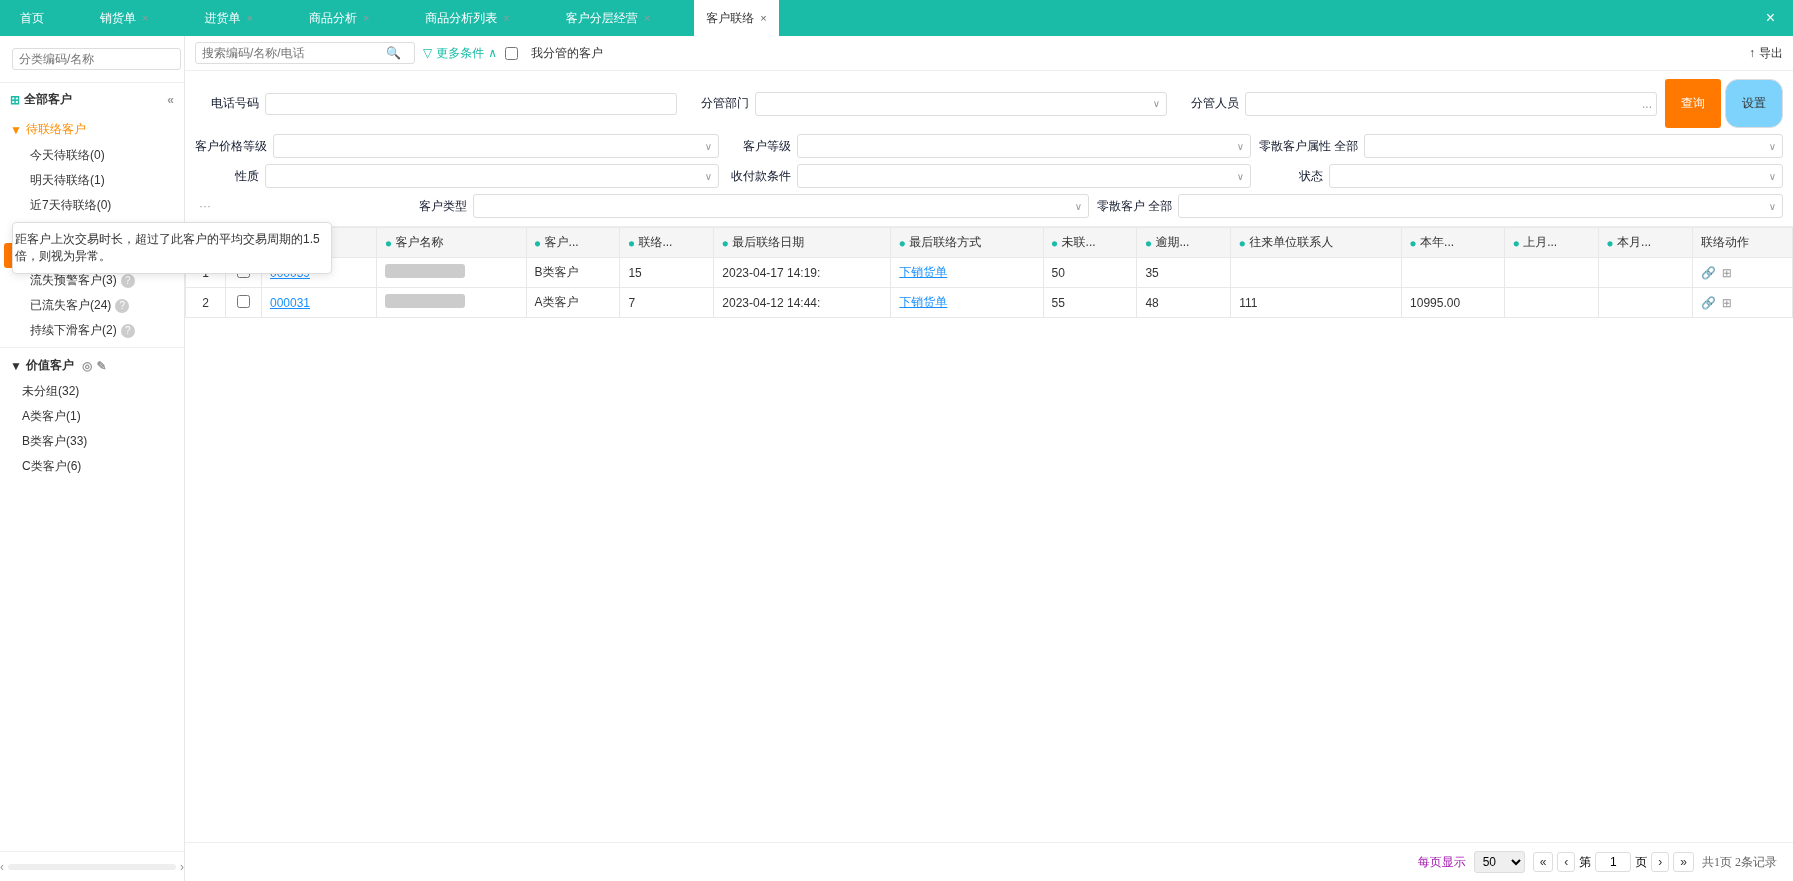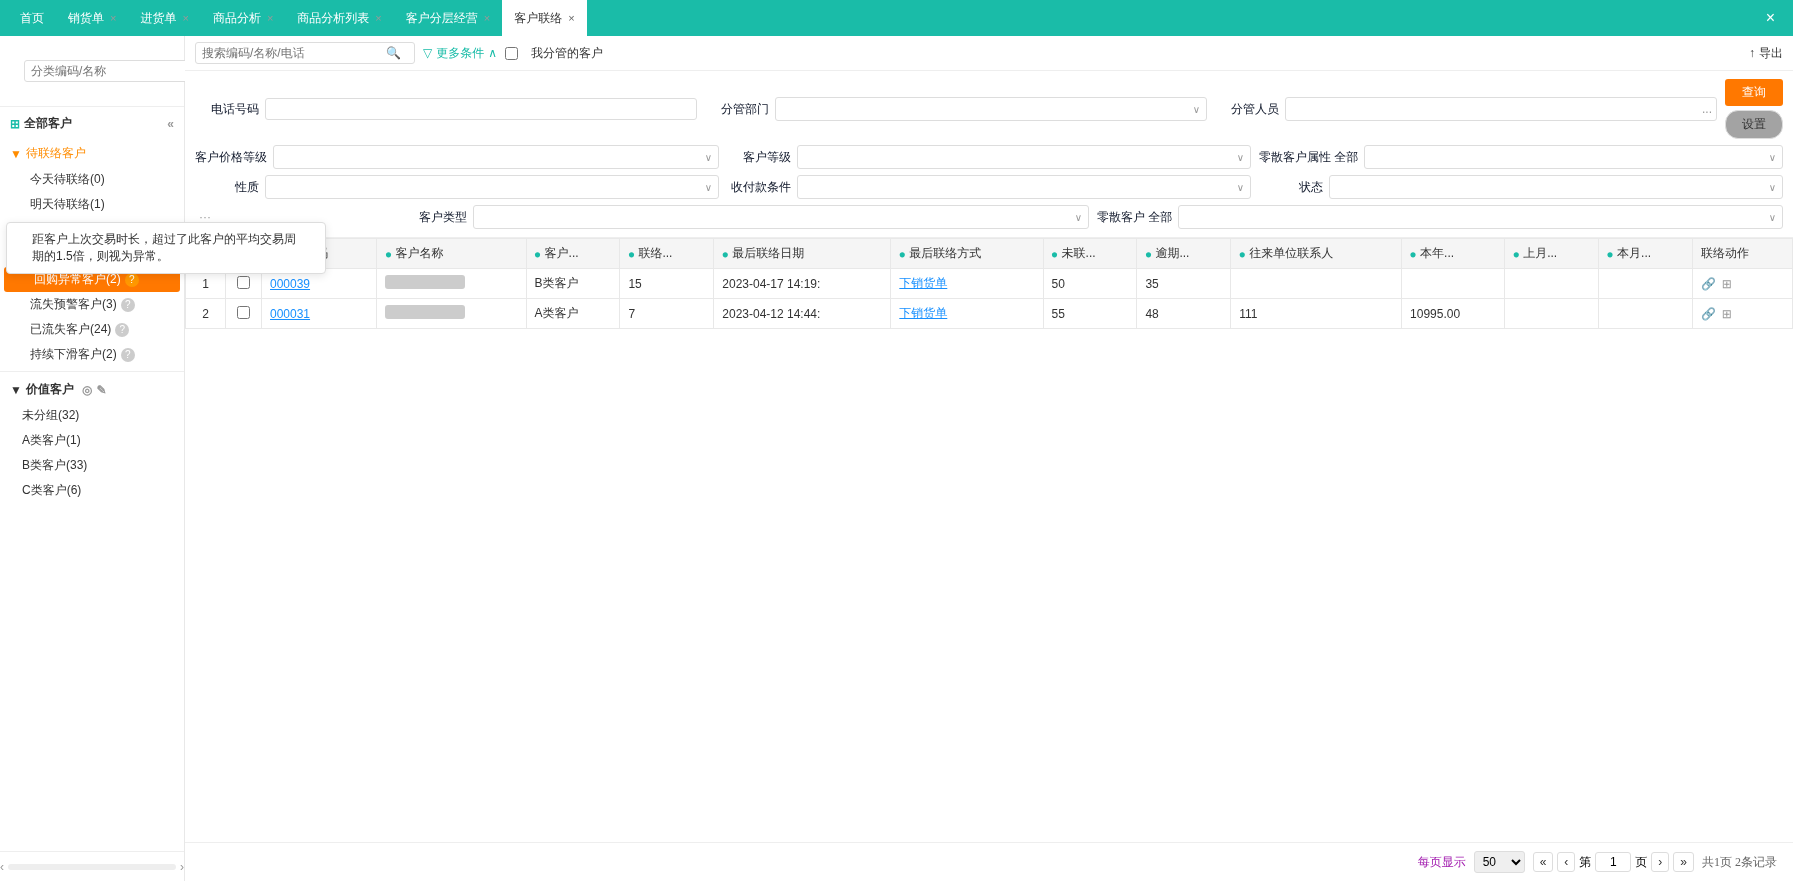--- a/index.html
+++ b/index.html
@@ -7,20 +7,21 @@
 
     
     .top-nav {
       background: #1abca8;
       height: 36px;
       display: flex;
       align-items: center;
       padding: 0 8px;
       color: white;
       flex-shrink: 0;
+      gap: 32px;
     }
     .top-nav .nav-item {
       padding: 0 12px;
       height: 36px;
       display: flex;
       align-items: center;
       cursor: pointer;
       white-space: nowrap;
       font-size: 13px;
     }
@@ -38,21 +39,21 @@
     
     .sidebar {
       width: 185px;
       background: white;
       border-right: 1px solid #e8e8e8;
       display: flex;
       flex-direction: column;
       flex-shrink: 0;
     }
     .sidebar-search {
-      padding: 24px;
+      padding: 12px;
       border-bottom: 1px solid #eee;
       display: flex;
       align-items: center;
       gap: 4px;
     }
     .sidebar-search input {
       flex: 1;
       border: 1px solid #ddd;
       border-radius: 3px;
       padding: 3px 6px;
@@ -227,31 +228,31 @@
     .btn-query {
       background: #ff7800;
       color: white;
       border: none;
       border-radius: 3px;
       padding: 5px 16px;
       cursor: pointer;
       font-size: 12px;
     }
     .btn-settings {
-      background: #a3a3a3;
+      background: #7dd3fc;
       color: #333;
       border: 1px solid #ddd;
       border-radius: 13px;
-      padding: 5px 16px;
+      padding: 15px 16px;
       cursor: pointer;
       font-size: 12px;
     }
     .filter-actions {
       display: flex;
-      flex-direction: column;
+      flex-direction: row;
       gap: 4px;
     }
     .more-dots {
       color: #999;
       cursor: pointer;
       padding: 0 4px;
     }
 
     
     .table-container {
@@ -333,25 +334,25 @@
       text-align: center;
       font-size: 12px;
       outline: none;
     }
     .total-info { color: #666; font-family: Liberation Serif, serif; }
 
     
     .tooltip-box {
       position: absolute;
       top: 222px;
-      left: 6px;
+      left: 12px;
       background: white;
       border: 1px solid #ddd;
       border-radius: 4px;
-      padding: 8px 25px;
+      padding: 8px 2px;
       font-size: 12px;
       color: #333;
       z-index: 100;
       box-shadow: 0 2px 8px rgba(0,0,0,0.1);
       max-width: 320px;
     }
 
     
     .table-container::-webkit-scrollbar { height: 8px; width: 8px; }
     .table-container::-webkit-scrollbar-track { background: #f0f0f0; }

